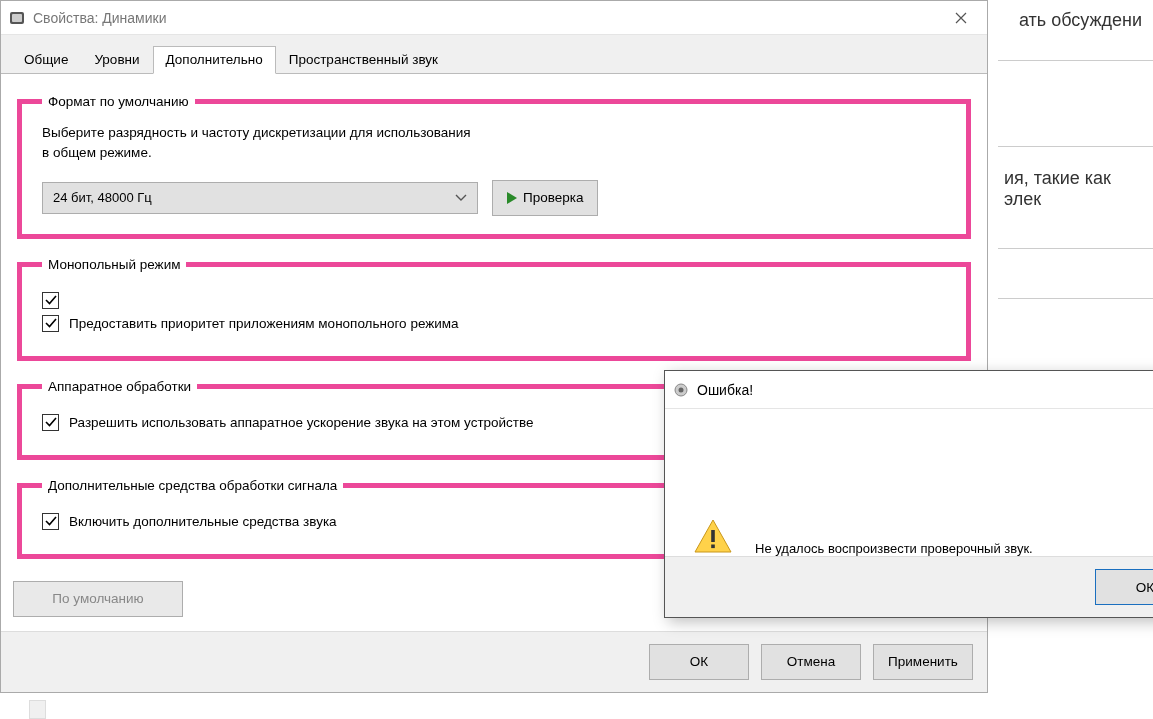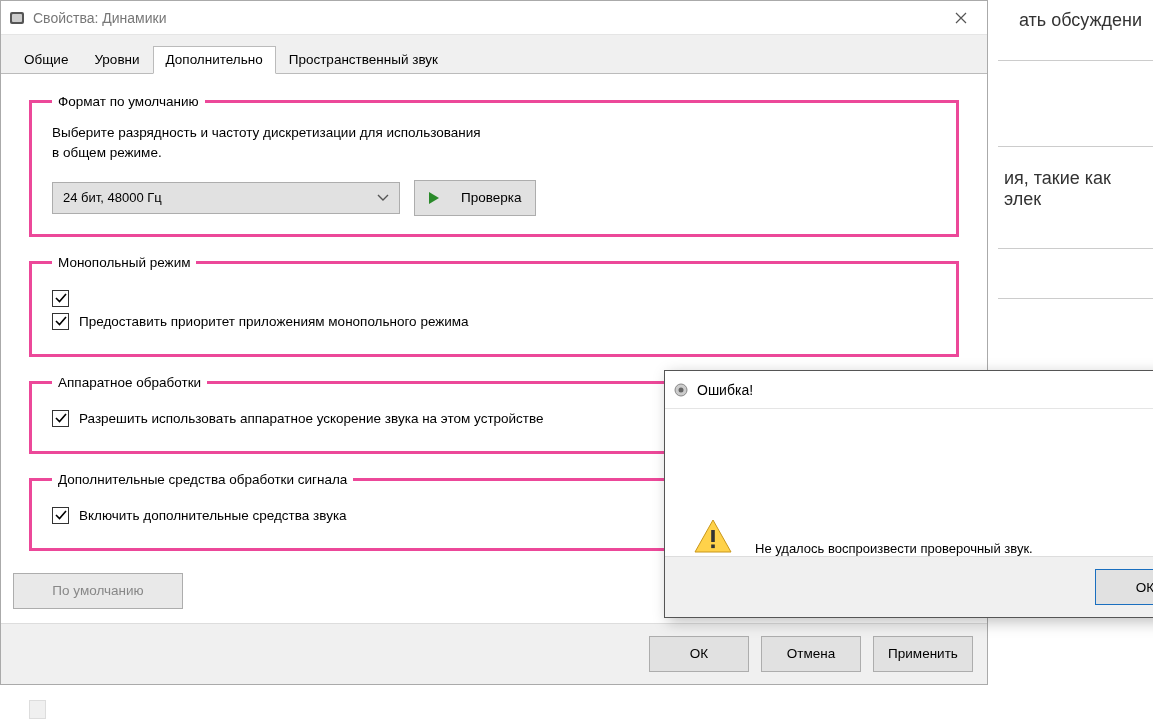--- a/index.html
+++ b/index.html
@@ -79,56 +79,56 @@
       border: 1px solid #bbb;
       border-bottom: 1px solid #fff;
     }
     .tab-body {
       background: #fff;
       border-top: 1px solid #bbb;
       padding: 10px 12px 14px;
     }
 
     fieldset.group {
-      border: 3px solid #ec4899;
-      margin: 10px 16px 18px;
+      border: 5px solid #ec4899;
+      margin: 10px 4px 18px;
       padding: 14px 20px 18px 20px;
       position: relative;
     }
     fieldset.group > legend {
       padding: 0 6px;
       font-size: 13.5px;
       color: #000;
     }
     .desc {
       font-size: 13.5px;
       line-height: 1.5;
       margin-bottom: 16px;
     }
 
     .combo-row { display: flex; gap: 14px; align-items: center; }
     .combobox {
-      width: 348px; height: 32px;
+      width: 436px; height: 32px;
       border: 1px solid #adadad;
       background: #e1e1e1;
       display: flex; align-items: center;
       padding: 0 10px;
       justify-content: space-between;
       cursor: pointer;
     }
     .combobox .chev { color: #555; }
     .btn {
       height: 32px;
       min-width: 100px;
       border: 1px solid #adadad;
       background: #e1e1e1;
       display: inline-flex;
       align-items: center;
       justify-content: center;
-      gap: 22px;
+      gap: 6px;
       padding: 17px 14px;
       cursor: pointer;
       font-size: 13.5px;
     }
     .btn.disabled {
       color: #888;
       background: #e9e9e9;
       align-items: center;
     }
     .play-triangle {

